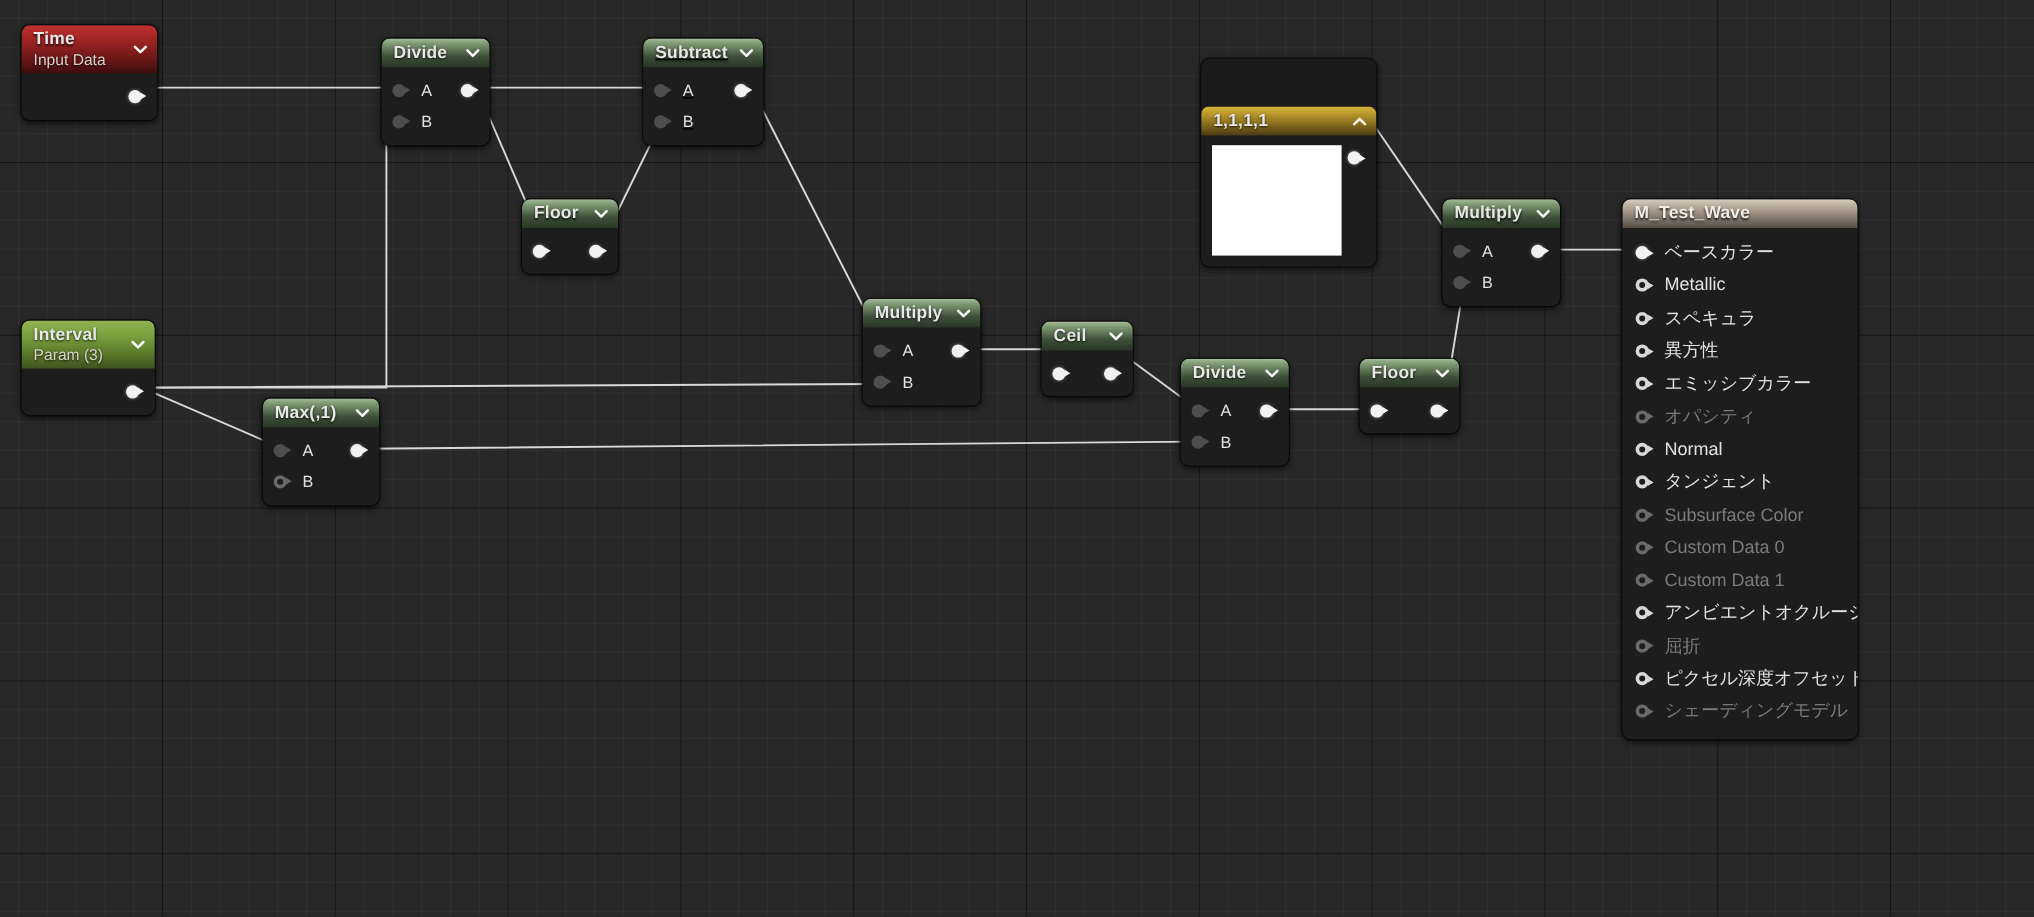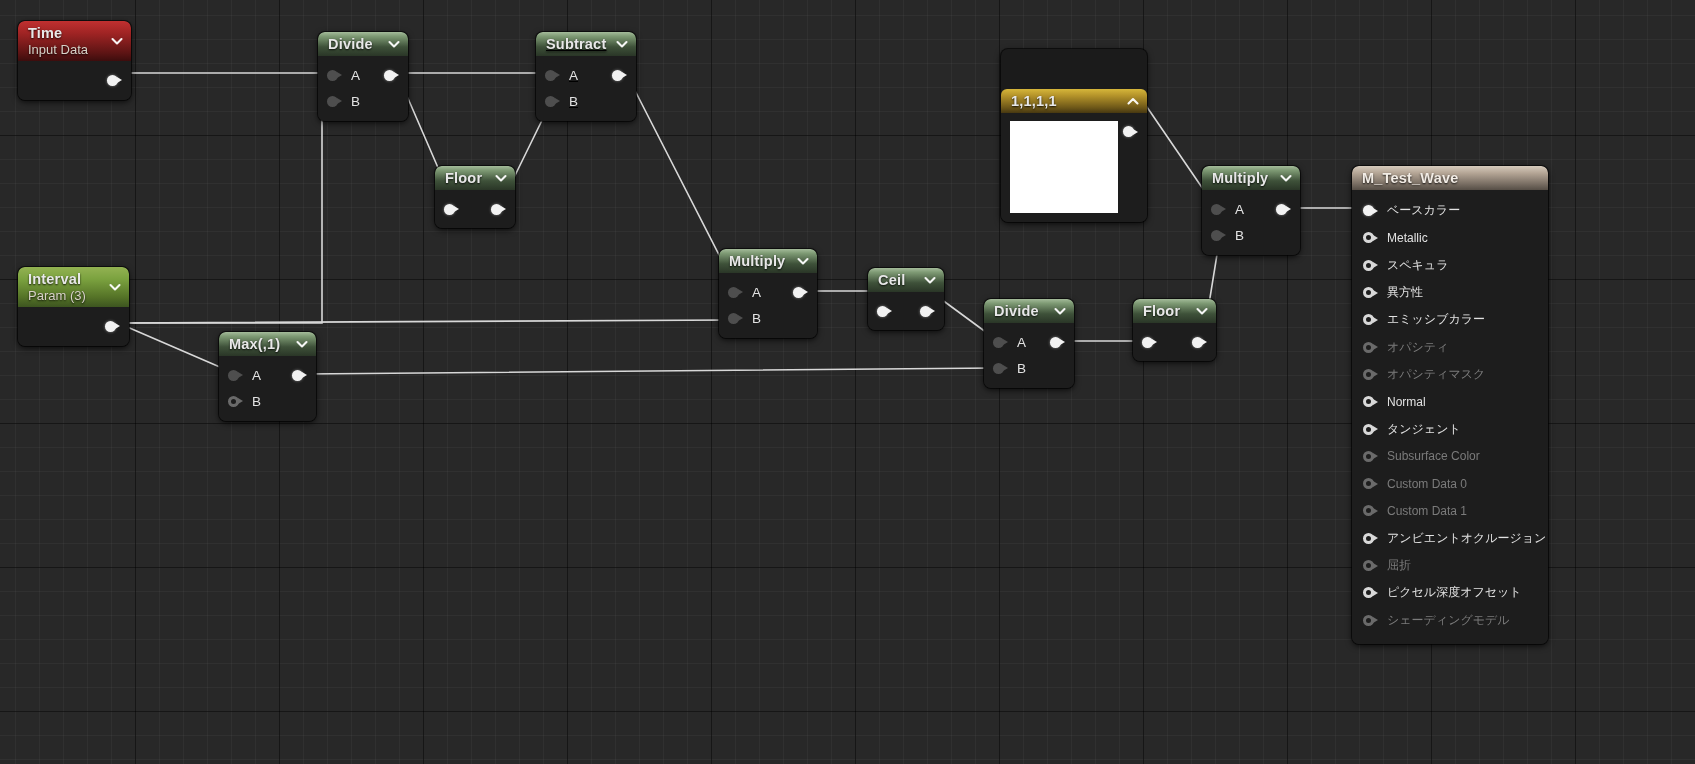--- a/index.html
+++ b/index.html
@@ -169,21 +169,21 @@
     display: flex;
     justify-content: flex-end;
     padding-right: 9px;
     padding-top: 4px;
   }
 
   
   #node-result { width: 196px; }
   #node-result .node-body { padding: 7px 0 10px 0; }
   #node-result .pin-row { height: 27.3px; padding-left: 11px; }
-  #node-result .pin-label { font-size: 12px; }
+  #node-result .pin-label { font-size: 15px; }
 </style>
 </head>
 <body>
 
 <div id="graph-canvas">
 
   <svg id="wire-layer" viewBox="0 0 1695 764" width="1695" height="764">
     <g fill="none" stroke="#d8d8d8" stroke-width="1.6" stroke-linecap="round">
 
       <path d="M120,73 L330,73"></path>
@@ -615,104 +615,95 @@
           <span class="in-pin-wrap">
             <span class="pin ring dimmed">
               <span class="dot"></span>
               <span class="arrow"></span>
             </span>
             <span class="pin-label dim">オパシティ</span>
           </span>
         </div>
         <div class="pin-row">
           <span class="in-pin-wrap">
+            <span class="pin ring">
+              <span class="dot"></span>
+              <span class="arrow"></span>
+            </span>
+            <span class="pin-label">Normal</span>
+          </span>
+        </div>
+        <div class="pin-row">
+          <span class="in-pin-wrap">
+            <span class="pin ring">
+              <span class="dot"></span>
+              <span class="arrow"></span>
+            </span>
+            <span class="pin-label">タンジェント</span>
+          </span>
+        </div>
+        <div class="pin-row">
+          <span class="in-pin-wrap">
             <span class="pin ring dimmed">
               <span class="dot"></span>
               <span class="arrow"></span>
             </span>
-            <span class="pin-label dim">オパシティマスク</span>
+            <span class="pin-label dim">Subsurface Color</span>
+          </span>
+        </div>
+        <div class="pin-row">
+          <span class="in-pin-wrap">
+            <span class="pin ring dimmed">
+              <span class="dot"></span>
+              <span class="arrow"></span>
+            </span>
+            <span class="pin-label dim">Custom Data 0</span>
+          </span>
+        </div>
+        <div class="pin-row">
+          <span class="in-pin-wrap">
+            <span class="pin ring dimmed">
+              <span class="dot"></span>
+              <span class="arrow"></span>
+            </span>
+            <span class="pin-label dim">Custom Data 1</span>
           </span>
         </div>
         <div class="pin-row">
           <span class="in-pin-wrap">
             <span class="pin ring">
               <span class="dot"></span>
               <span class="arrow"></span>
             </span>
-            <span class="pin-label">Normal</span>
+            <span class="pin-label">アンビエントオクルージョン</span>
+          </span>
+        </div>
+        <div class="pin-row">
+          <span class="in-pin-wrap">
+            <span class="pin ring dimmed">
+              <span class="dot"></span>
+              <span class="arrow"></span>
+            </span>
+            <span class="pin-label dim">屈折</span>
           </span>
         </div>
         <div class="pin-row">
           <span class="in-pin-wrap">
             <span class="pin ring">
               <span class="dot"></span>
               <span class="arrow"></span>
             </span>
-            <span class="pin-label">タンジェント</span>
+            <span class="pin-label">ピクセル深度オフセット</span>
           </span>
         </div>
         <div class="pin-row">
           <span class="in-pin-wrap">
             <span class="pin ring dimmed">
               <span class="dot"></span>
               <span class="arrow"></span>
             </span>
-            <span class="pin-label dim">Subsurface Color</span>
-          </span>
-        </div>
-        <div class="pin-row">
-          <span class="in-pin-wrap">
-            <span class="pin ring dimmed">
-              <span class="dot"></span>
-              <span class="arrow"></span>
-            </span>
-            <span class="pin-label dim">Custom Data 0</span>
-          </span>
-        </div>
-        <div class="pin-row">
-          <span class="in-pin-wrap">
-            <span class="pin ring dimmed">
-              <span class="dot"></span>
-              <span class="arrow"></span>
-            </span>
-            <span class="pin-label dim">Custom Data 1</span>
-          </span>
-        </div>
-        <div class="pin-row">
-          <span class="in-pin-wrap">
-            <span class="pin ring">
-              <span class="dot"></span>
-              <span class="arrow"></span>
-            </span>
-            <span class="pin-label">アンビエントオクルージョン</span>
-          </span>
-        </div>
-        <div class="pin-row">
-          <span class="in-pin-wrap">
-            <span class="pin ring dimmed">
-              <span class="dot"></span>
-              <span class="arrow"></span>
-            </span>
-            <span class="pin-label dim">屈折</span>
-          </span>
-        </div>
-        <div class="pin-row">
-          <span class="in-pin-wrap">
-            <span class="pin ring">
-              <span class="dot"></span>
-              <span class="arrow"></span>
-            </span>
-            <span class="pin-label">ピクセル深度オフセット</span>
-          </span>
-        </div>
-        <div class="pin-row">
-          <span class="in-pin-wrap">
-            <span class="pin ring dimmed">
-              <span class="dot"></span>
-              <span class="arrow"></span>
-            </span>
             <span class="pin-label dim">シェーディングモデル</span>
           </span>
         </div>
       </div>
   </div>
 
 </div>
 
 </body></html>

